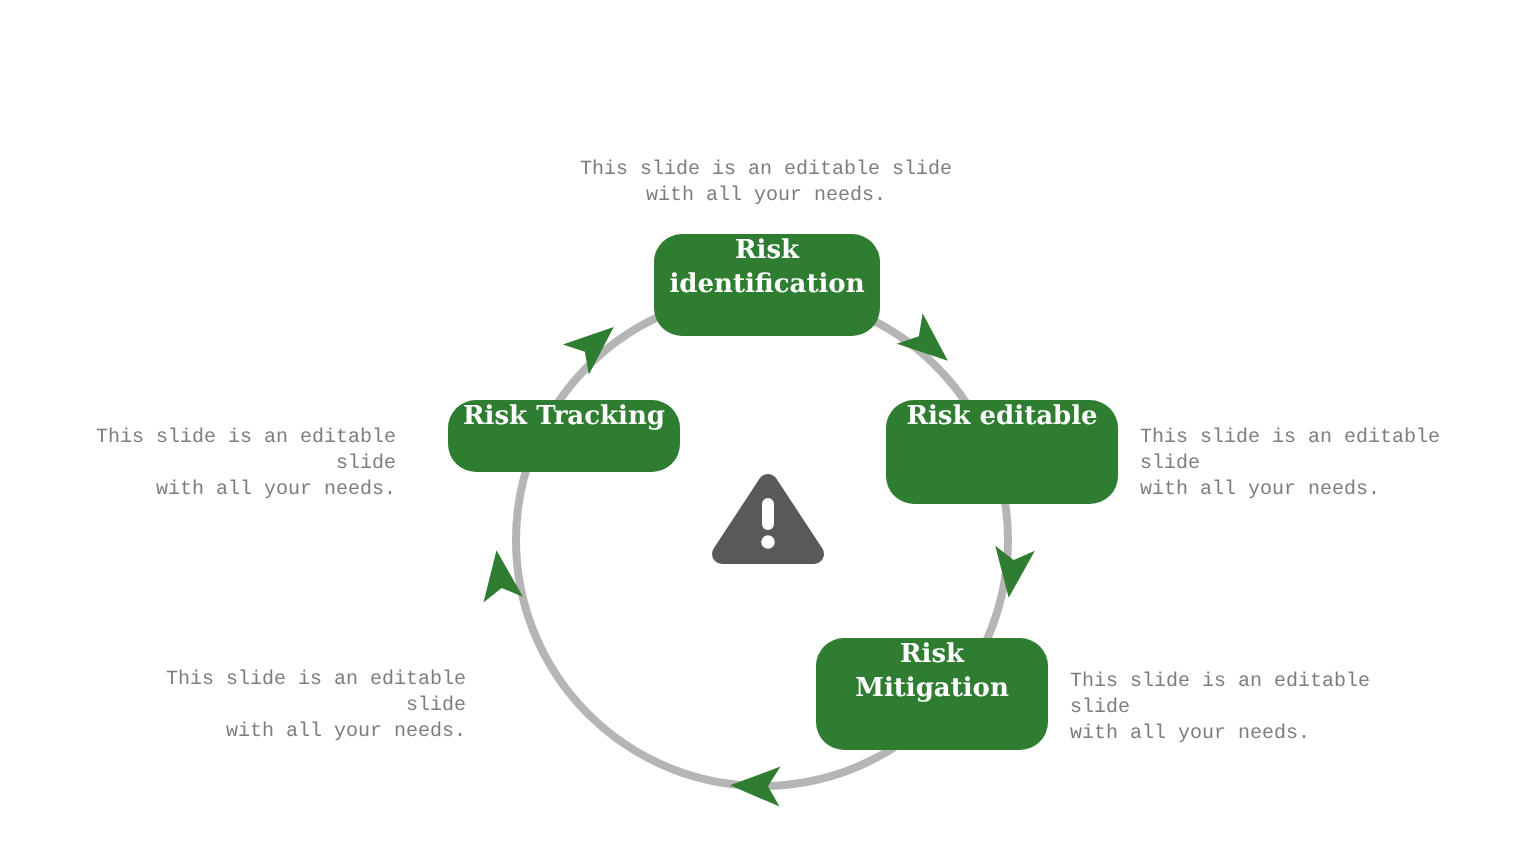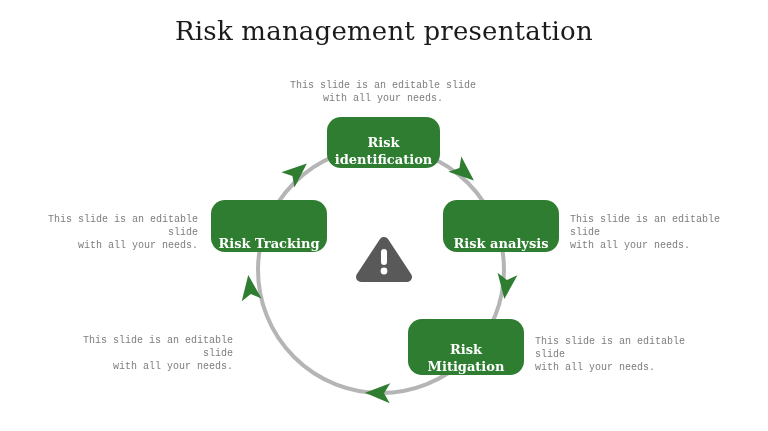--- a/index.html
+++ b/index.html
@@ -17,48 +17,47 @@
   }
 
   .diagram-svg{position:absolute;left:0;top:0;width:768px;height:431px;}
   .cycle-circle{fill:none;stroke:var(--circle);stroke-width:4;}
   .flow-arrow{fill:var(--arrow);}
   .warning-tri{fill:var(--warning);stroke:var(--warning);stroke-width:10;stroke-linejoin:round;}
   .warning-bar{fill:#ffffff;}
   .warning-dot{fill:#ffffff;}
 
   .step-box{
-    position:absolute;display:flex;align-items:flex-end;justify-content:center;
+    position:absolute;display:flex;align-items:flex-start;justify-content:center;
     background:var(--box);color:var(--box_text);border-radius:14px;
     font-family:"DejaVu Serif",serif;font-weight:bold;font-size:13px;line-height:17px;
     text-align:center;white-space:pre-line;
   }
   .box-identification{left:327px;top:117px;width:113px;height:51px;}
   .box-analysis{left:443px;top:200px;width:116px;height:52px;}
-  .box-tracking{left:211px;top:200px;width:116px;height:52px;}
+  .box-tracking{left:224px;top:200px;width:116px;height:36px;}
   .box-planning{left:243px;top:318px;width:116px;height:55px;}
   .box-mitigation{left:408px;top:319px;width:116px;height:56px;}
 
   .step-caption{
     position:absolute;color:var(--caption);
     font-family:Liberation Mono, monospace;font-size:10px;line-height:13px;
     white-space:pre-line;
   }
   .cap-top{left:263px;top:79px;width:240px;text-align:center;}
   .cap-right{left:570px;top:213px;width:175px;text-align:left;}
   .cap-left{left:38px;top:213px;width:160px;text-align:right;}
   .cap-bottom-left{left:73px;top:334px;width:160px;text-align:right;}
   .cap-bottom-right{left:535px;top:335px;width:175px;text-align:left;}
 </style>
 </head>
 <body>
 
 <div class="stage">
 
-  <h1 class="slide-title">Risk management presentation</h1>
 
   <svg class="diagram-svg" viewBox="0 0 768 431" aria-hidden="true">
 
     <circle class="cycle-circle" cx="381" cy="270" r="123"></circle>
 
     <g>
       <polygon class="flow-arrow" points="13,0 -12,10 -6,0 -12,-10" transform="translate(297,172) rotate(-40.6)"></polygon>
       <polygon class="flow-arrow" points="13,0 -12,10 -6,0 -12,-10" transform="translate(464,172) rotate(40.3)"></polygon>
       <polygon class="flow-arrow" points="13,0 -12,10 -6,0 -12,-10" transform="translate(506,286) rotate(97.3)"></polygon>
       <polygon class="flow-arrow" points="13,0 -12,10 -6,0 -12,-10" transform="translate(378,393) rotate(181.4)"></polygon>
@@ -70,21 +69,21 @@
       <rect class="warning-bar" x="381" y="249" width="6" height="16" rx="3"></rect>
       <circle class="warning-dot" cx="384" cy="271" r="3.4"></circle>
     </g>
   </svg>
 
   <div class="step-box box-identification">
     <span>Risk
 identification</span>
   </div>
   <div class="step-box box-analysis">
-    <span>Risk analysis</span>
+    <span>Risk editable</span>
   </div>
   <div class="step-box box-mitigation">
     <span>Risk
 Mitigation</span>
   </div>
   <div class="step-box box-tracking">
     <span>Risk Tracking</span>
   </div>
 
   <div class="step-caption cap-top">This slide is an editable slide

